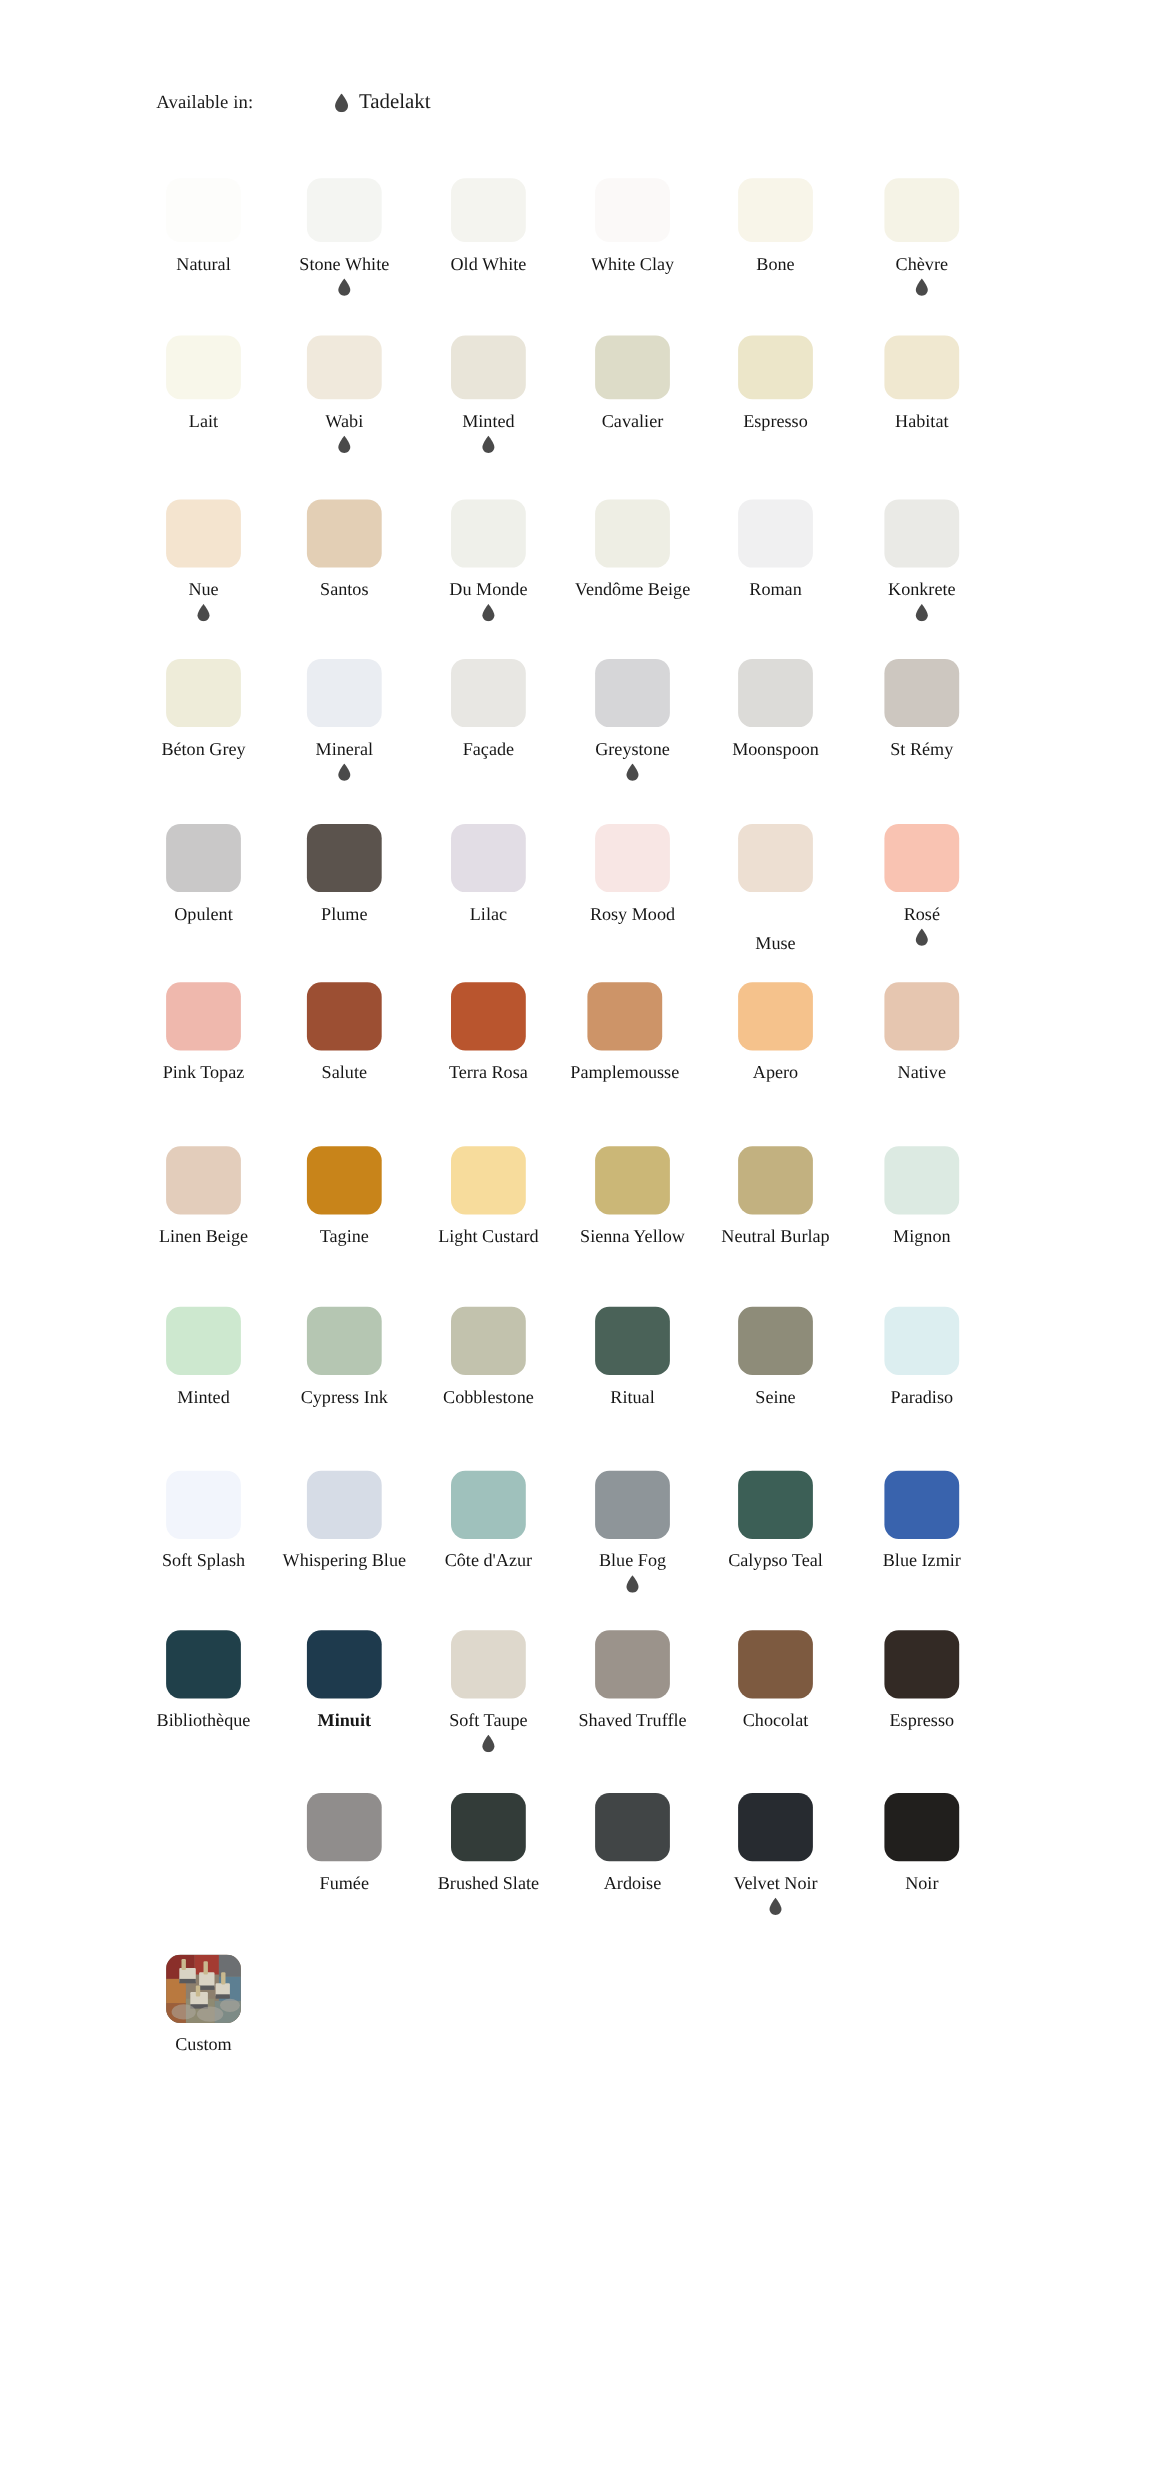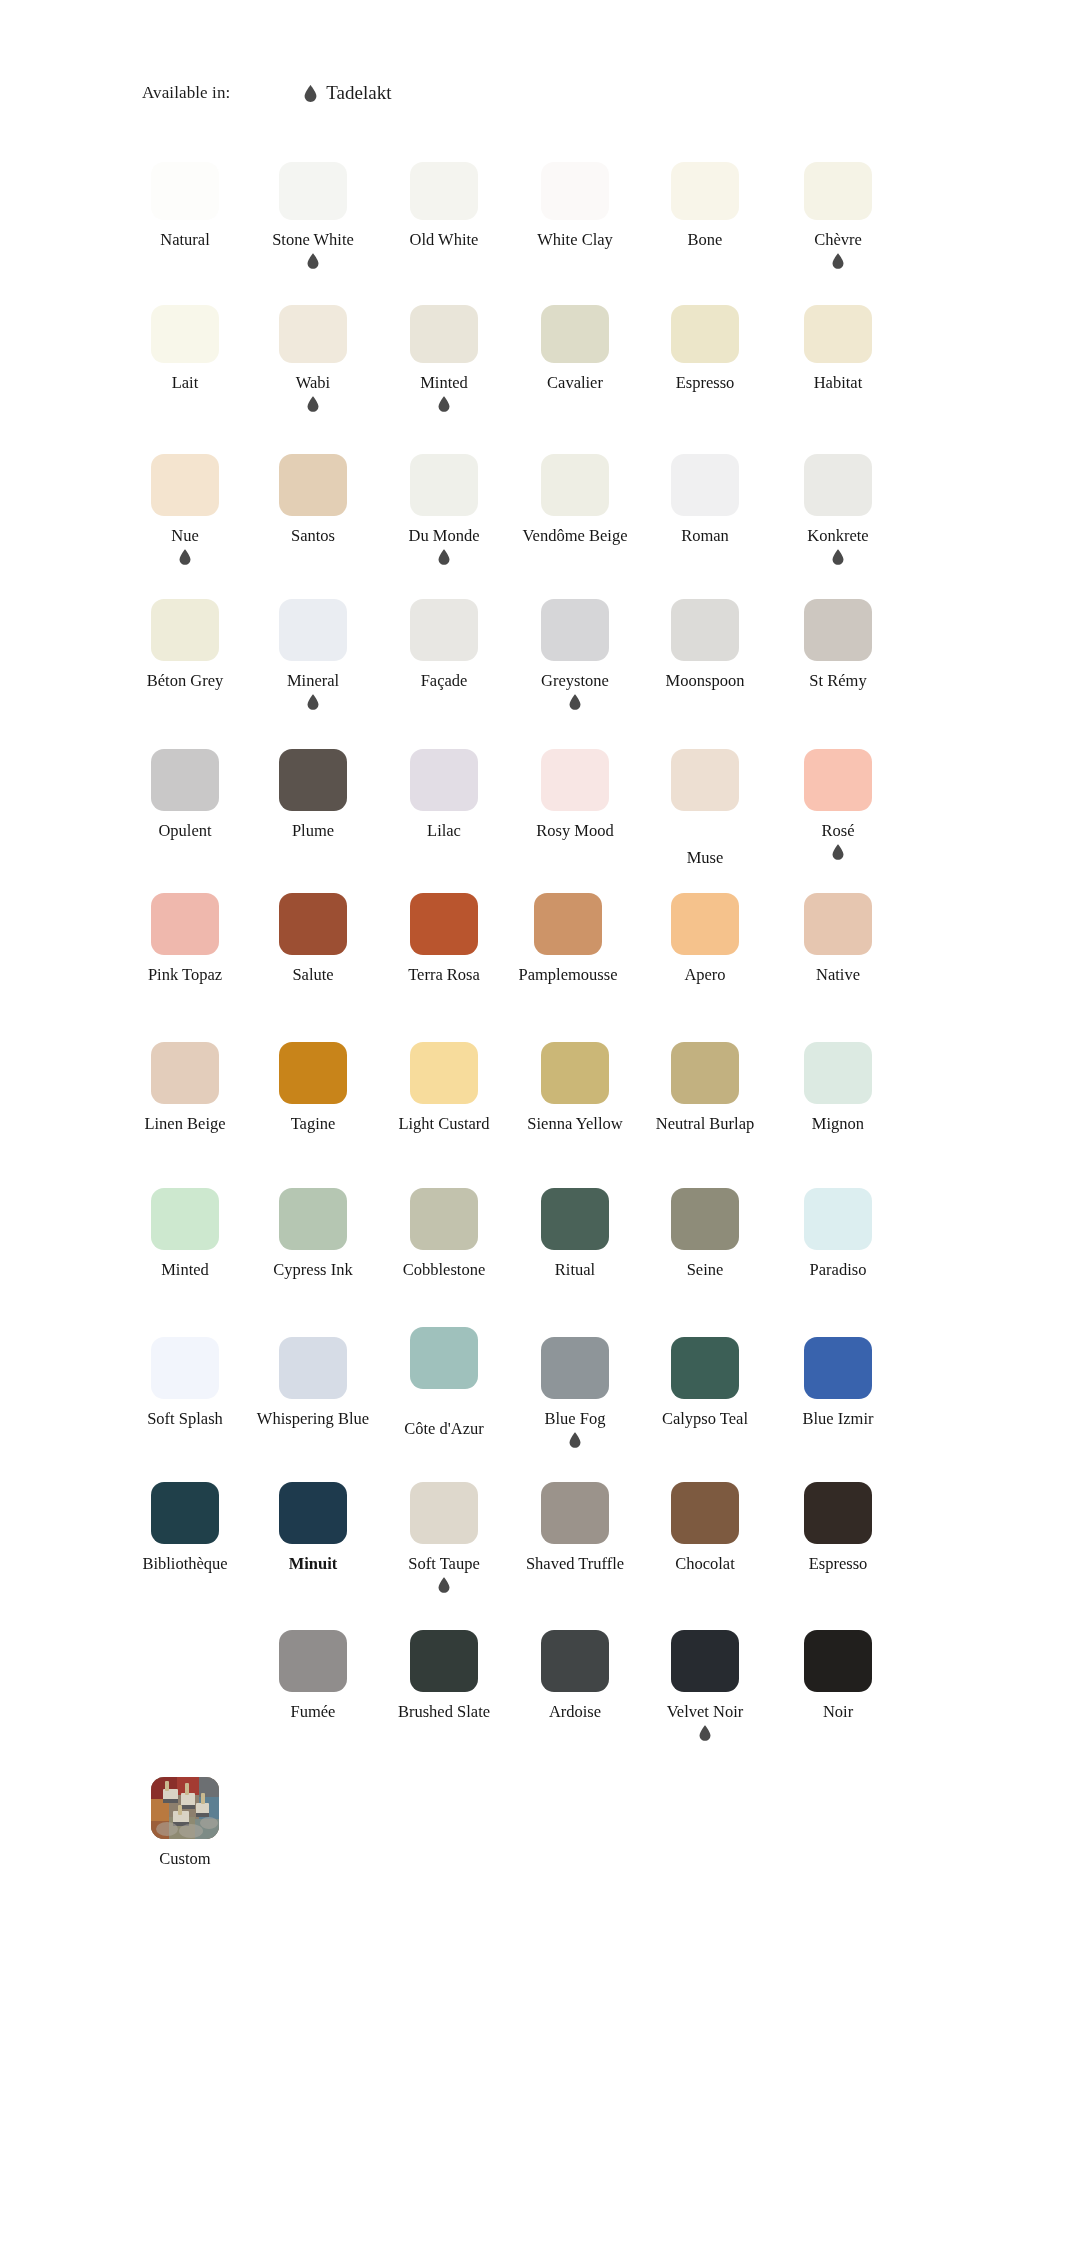--- a/index.html
+++ b/index.html
@@ -599,21 +599,21 @@
       </div>
       <div class="swatch" style="left: 251px; top: 13px;">
         <div class="swatch-chip tall" style="background: rgb(214, 220, 230);"></div>
         <div class="swatch-label">Whispering Blue</div>
         <div class="swatch-drop hidden">
           <svg viewBox="0 0 13 17" xmlns="http://www.w3.org/2000/svg">
             <path d="M6.5 0 C6.5 0 0.6 7.4 0.6 11.1 C0.6 14.4 3.2 17 6.5 17 C9.8 17 12.4 14.4 12.4 11.1 C12.4 7.4 6.5 0 6.5 0 Z" fill="#4a4a4a"></path>
           </svg>
         </div>
       </div>
-      <div class="swatch" style="left: 382px; top: 3px; gap: 20px;">
+      <div class="swatch" style="left: 382px; top: 13px;">
         <div class="swatch-chip tall" style="background: rgb(159, 193, 188);"></div>
         <div class="swatch-label">Côte d'Azur</div>
         <div class="swatch-drop hidden">
           <svg viewBox="0 0 13 17" xmlns="http://www.w3.org/2000/svg">
             <path d="M6.5 0 C6.5 0 0.6 7.4 0.6 11.1 C0.6 14.4 3.2 17 6.5 17 C9.8 17 12.4 14.4 12.4 11.1 C12.4 7.4 6.5 0 6.5 0 Z" fill="#4a4a4a"></path>
           </svg>
         </div>
       </div>
       <div class="swatch" style="left: 513px; top: 13px;">
         <div class="swatch-chip tall" style="background: rgb(142, 149, 153);"></div>

